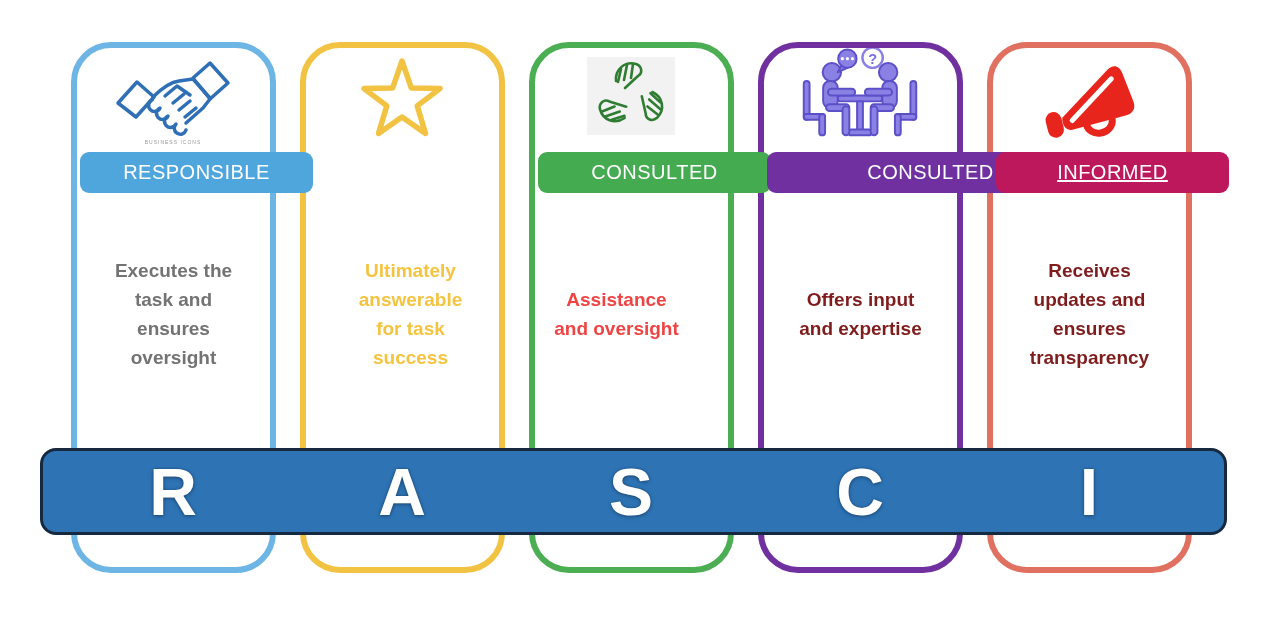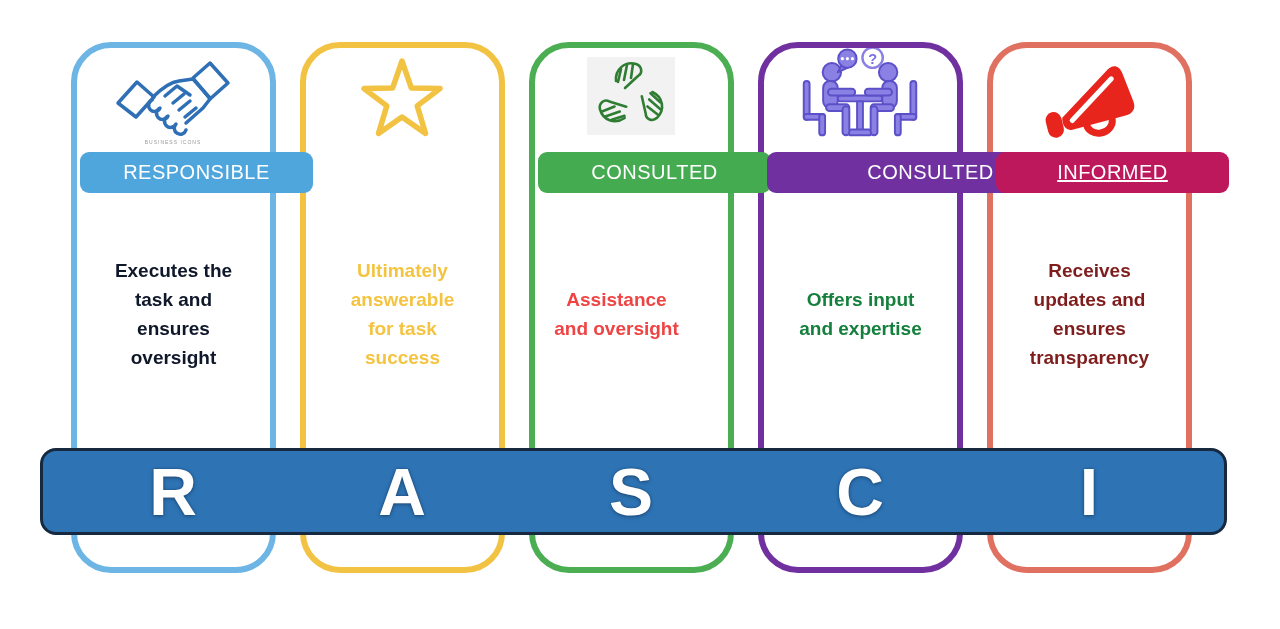--- a/index.html
+++ b/index.html
@@ -19,24 +19,24 @@
           letter-spacing:.5px;font-weight:400;margin-left:23px;}
   .banner.p1{left:57px;background:#4FA6DC;}
   .banner.p2{left:286px;background:#F0BE3E;}
   .banner.p3{left:515px;background:#45AB51;}
   .banner.p4{left:744px;background:#7030A0;padding-left:47px;}
   .banner.p5{left:973px;background:#be185d;text-decoration:underline;}
   
   .desc{position:absolute;top:200px;height:228px;width:189px;z-index:2;display:flex;
         flex-direction:column;align-items:center;justify-content:center;text-align:center;
         font-weight:bold;font-size:19px;line-height:29px;}
-  .desc.p1{left:79px;color:#0f172a;}
-  .desc.p2{left:308px;color:#F4C440;}
+  .desc.p1{left:79px;color:#737373;}
+  .desc.p2{left:316px;color:#F4C440;}
   .desc.p3{left:522px;color:#ef4444;}
-  .desc.p4{left:766px;color:#15803d;text-align:center;}
+  .desc.p4{left:766px;color:#7f1d1d;text-align:center;}
   .desc.p5{left:995px;color:#7f1d1d;}
   
   .iconbox{position:absolute;z-index:2;display:flex;align-items:center;justify-content:center;}
   .graysq{background:#F2F2F2;}
   .watermark{position:absolute;left:113px;top:139px;width:120px;text-align:center;z-index:2;
              font-size:5px;color:#9a9a9a;letter-spacing:1px;}
   
   .bar{position:absolute;left:40px;top:448px;width:1187px;height:87px;background:#2E74B5;
        border:3px solid #16293F;border-radius:16px;box-sizing:border-box;z-index:4;}
   .bar-letter{position:absolute;top:448px;height:87px;width:120px;z-index:5;color:#ffffff;

